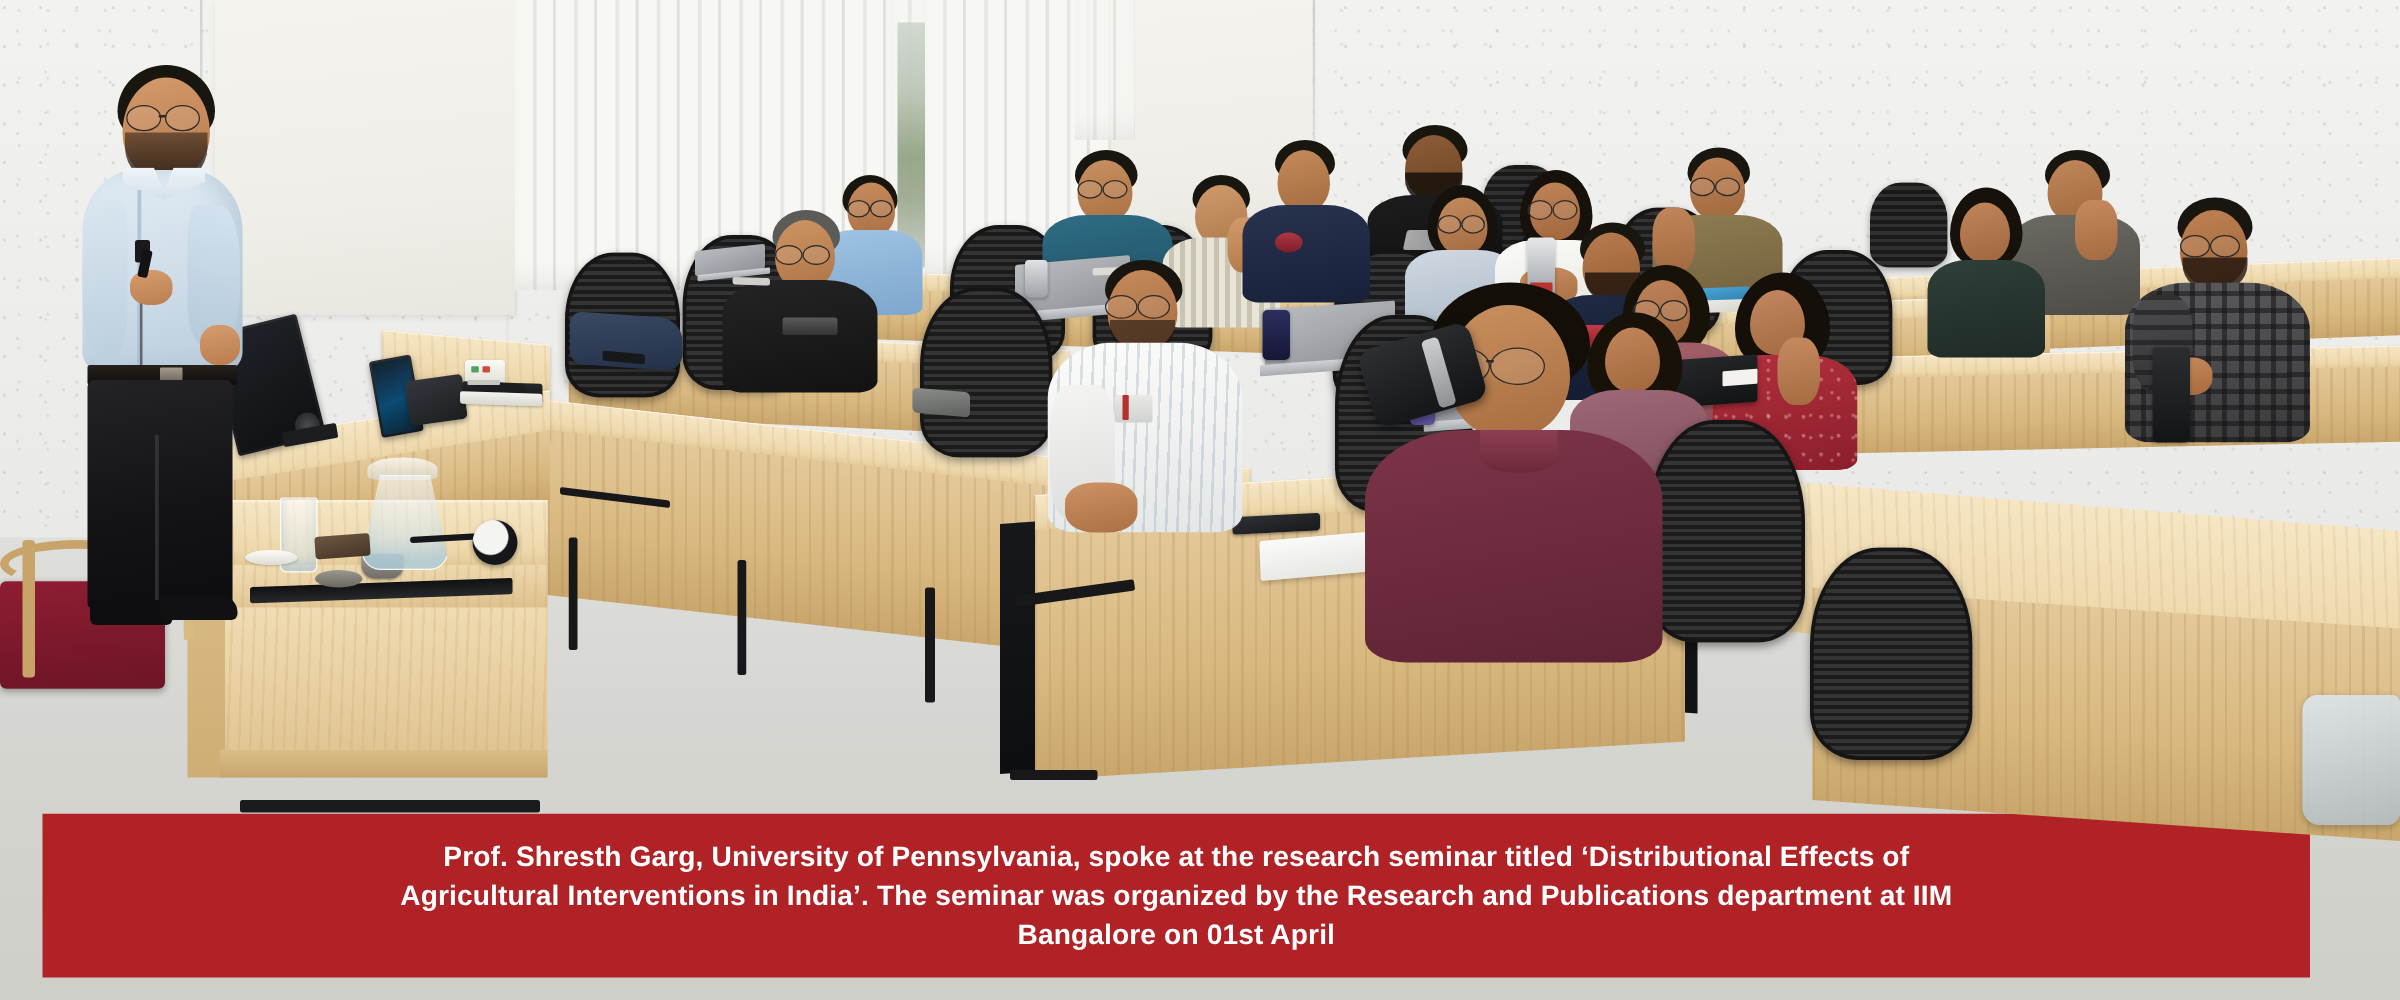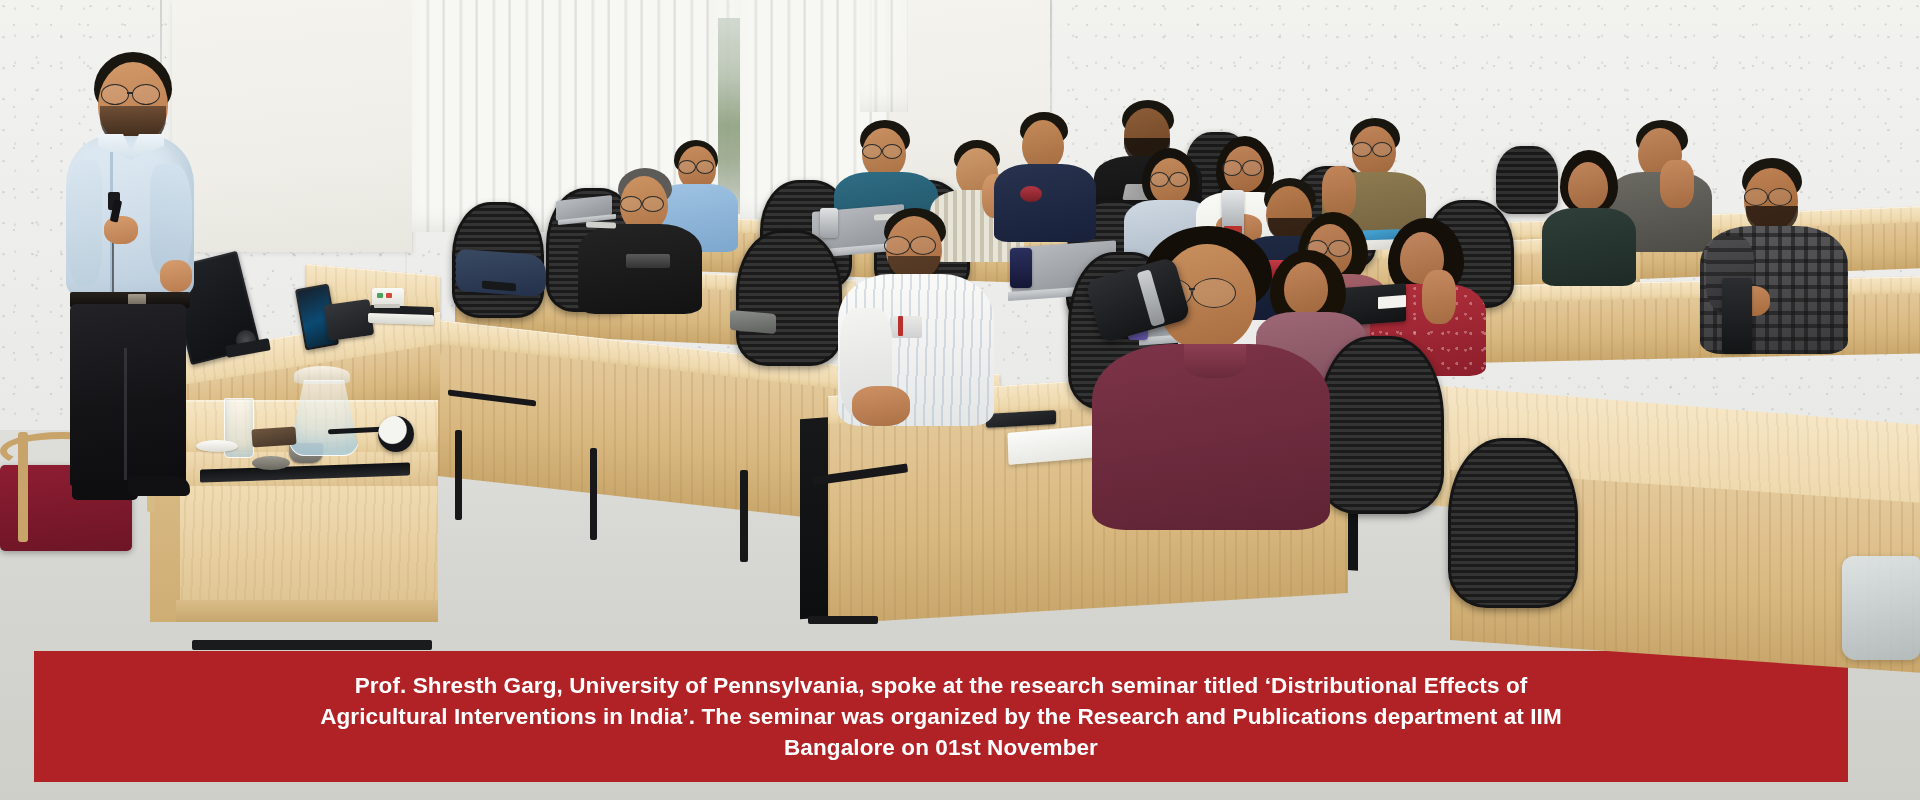--- a/index.html
+++ b/index.html
@@ -497,16 +497,16 @@
 
     <div style="position:absolute;left:730px;top:312px;width:46px;height:20px;background:linear-gradient(170deg,#8b8d8a,#5e605e);border-radius:4px;transform:skewY(5deg);z-index:13;"></div>
     <div class="smallobj" style="left:586px;top:222px;width:30px;height:6px;background:#cfd0cb;transform:skewY(2deg);z-index:11;"></div>
     <div class="smallobj" style="left:874px;top:214px;width:26px;height:6px;background:#dcdcd7;transform:skewY(-2deg);z-index:11;"></div>
 
     <div style="position:absolute;left:1842px;top:556px;width:78px;height:104px;background:linear-gradient(165deg,rgba(222,230,236,.9),rgba(176,190,200,.85));border-radius:12px 6px 10px 14px;z-index:16;box-shadow:0 2px 6px rgba(0,0,0,.2);"></div>
 
   </div>
 
   <div id="caption-banner" style="background: rgb(176, 34, 38);">
-    <div id="caption-text" style="color: rgb(255, 255, 255);">Prof. Shresth Garg, University of Pennsylvania, spoke at the research seminar titled ‘Distributional Effects of Agricultural Interventions in India’. The seminar was organized by the Research and Publications department at IIM Bangalore on 01st  November</div>
+    <div id="caption-text" style="color: rgb(255, 255, 255);">Prof. Shresth Garg, University of Pennsylvania, spoke at the research seminar titled ‘Distributional Effects of Agricultural Interventions in India’. The seminar was organized by the Research and Publications department at IIM Bangalore on 01st  April</div>
   </div>
 
 </div>
 
 </body></html>

